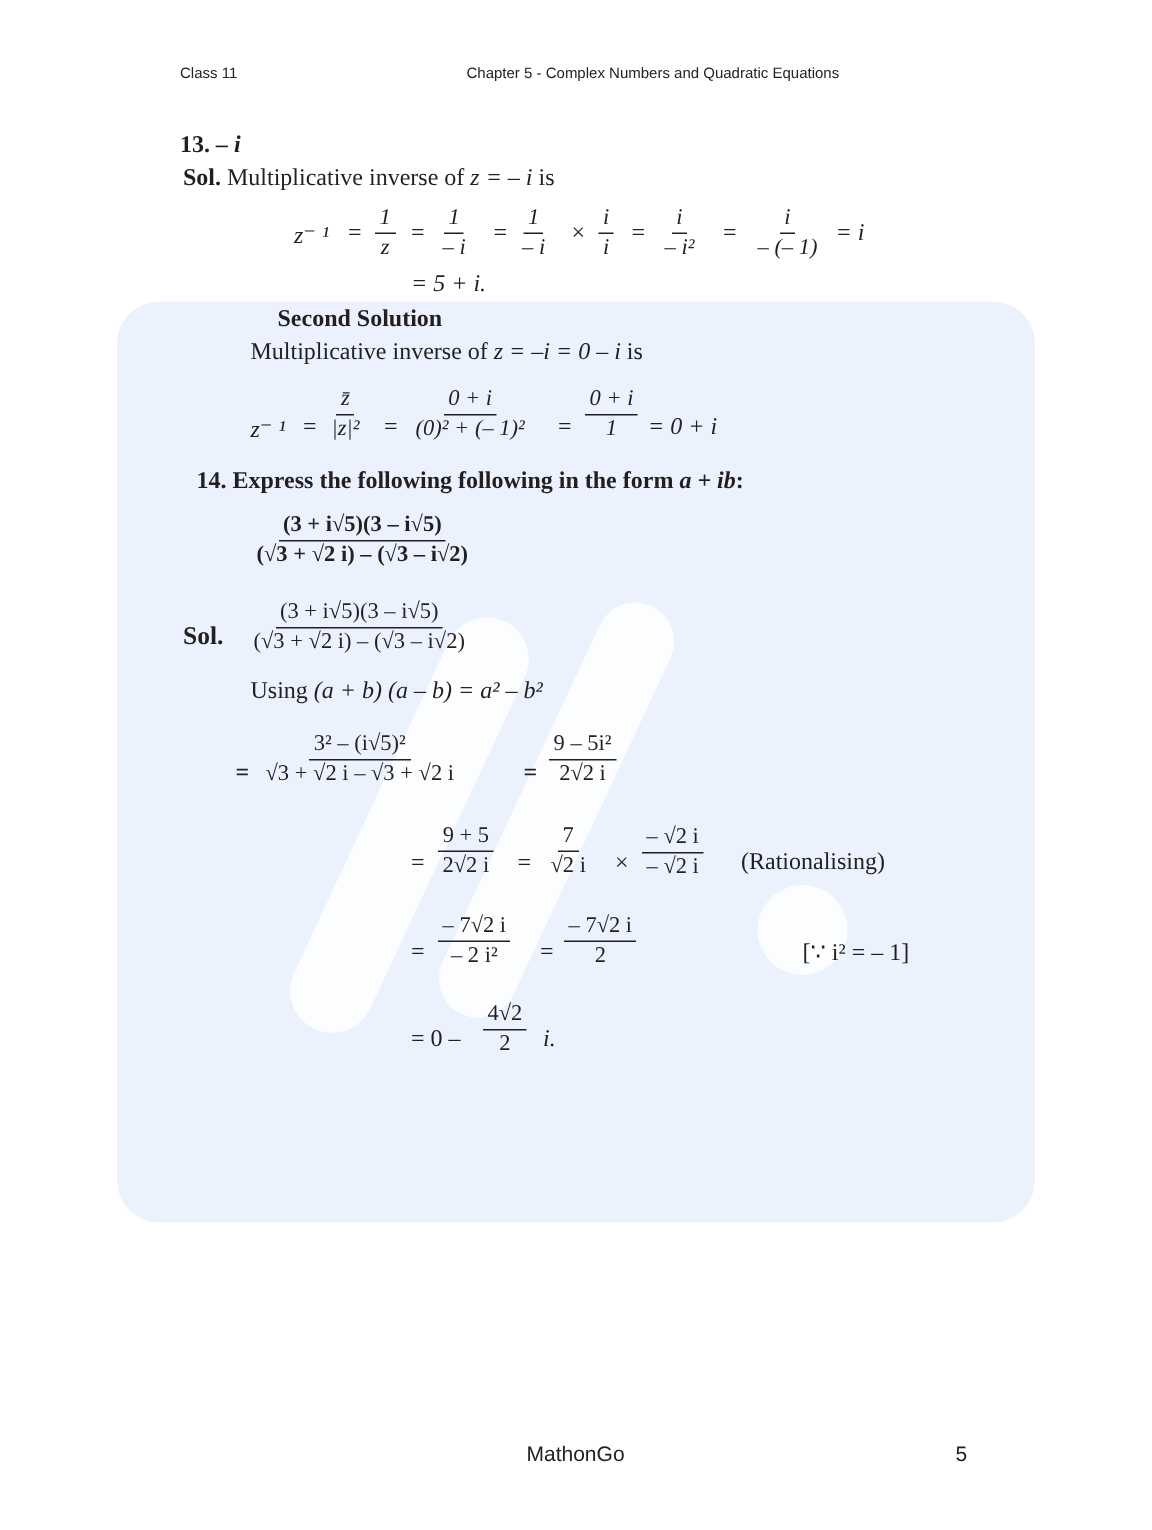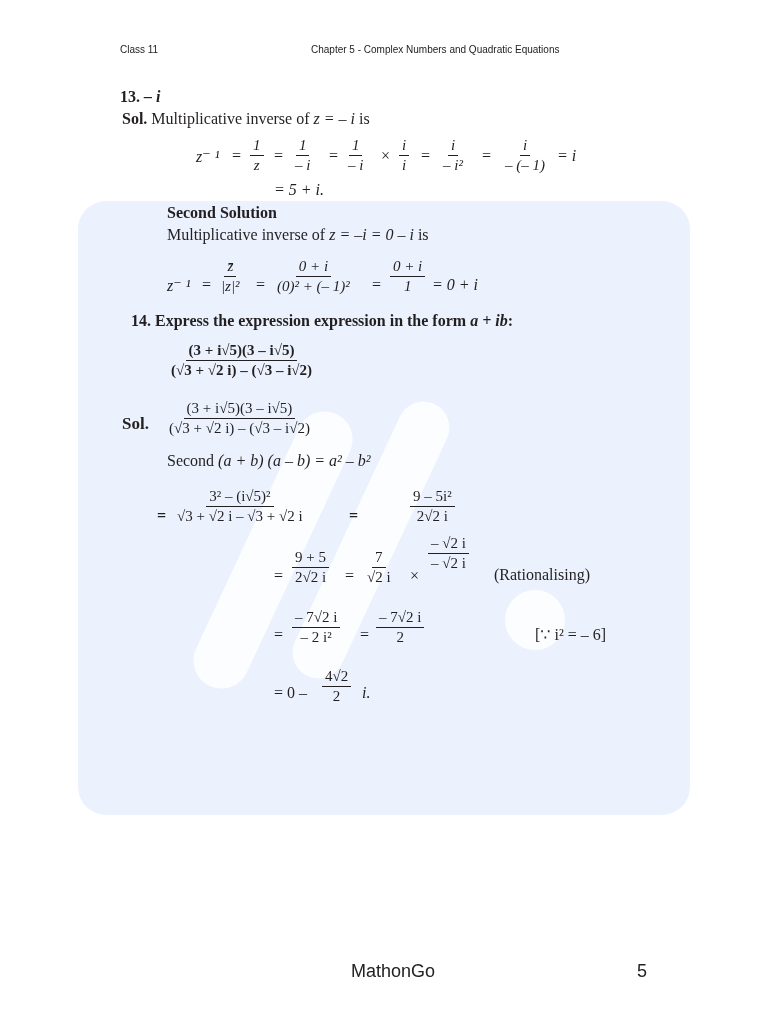--- a/index.html
+++ b/index.html
@@ -1,21 +1,21 @@
 <!DOCTYPE html>
 <html><head>
 <meta charset="utf-8">
 <style>
   html, body { margin:0; padding:0; }
   body { width:768px; height:1020px; background:#ffffff; position:relative; overflow:hidden;
          font-family:"Liberation Serif","DejaVu Serif",serif; color:#231f20; }
   .hdr { position:absolute; top:44px; font-family:"Liberation Sans","DejaVu Sans",sans-serif; font-size:10px; color:#222; }
   .hdr.left { left:120px; }
   .hdr.right { left:311px;text-align:center; }
-  .ftr { position:absolute; top:961px; font-family:"Liberation Sans","DejaVu Sans",sans-serif; font-size:18px; color:#222; }
+  .ftr { position:absolute; top:961px; font-family:"Liberation Sans","DejaVu Sans",sans-serif; font-size:14px; color:#222; }
   .ftr.brand { left:351px; }
   .ftr.page { left:637px; }
 
   .panel { position:absolute; left:78px; top:201px; width:612px; height:614px; background:#ebf2fd; border-radius:28px; }
   .wm { position:absolute; background:#ffffff; opacity:0.85; }
   .wm.s1 { left:245px; top:400px; width:56px; height:300px; border-radius:28px; transform:rotate(25deg); transform-origin:center; }
   .wm.s2 { left:345px; top:390px; width:52px; height:300px; border-radius:26px; transform:rotate(25deg); transform-origin:center; }
   .wm.dot { left:505px; top:590px; width:60px; height:60px; border-radius:50%; }
 
   .t { position:absolute; white-space:nowrap; font-size:16px; }
@@ -72,21 +72,21 @@
     </div>
   <span class="op" style="left:482px;top:147px;">=</span>
   <div class="frac i" style="left:502px;top:137px;">
       <span class="num">i</span>
       <span class="den">– (– 1)</span>
     </div>
   <span class="op i" style="left:557px;top:147px;">= i</span>
 </div>
 <div class="t i" style="left:274px;top:181px;">= 5 + i.</div>
 
-<div class="t b" style="left:167px;top:204px;">Second Solution</div>
+<div class="t b" style="left:185px;top:204px;">Second Solution</div>
 <div class="t" style="left:167px;top:226px;">
   <span>Multiplicative inverse of </span><span class="i">z = –i = 0 – i</span><span> is</span>
 </div>
 <div>
   <span class="op i" style="left:167px;top:276px;">z⁻ ¹</span>
   <span class="op" style="left:202px;top:276px;">=</span>
   <div class="frac i" style="left:218px;top:258px;">
       <span class="num">z̄</span>
       <span class="den">|z|²</span>
     </div>
@@ -98,78 +98,78 @@
   <span class="op" style="left:372px;top:276px;">=</span>
   <div class="frac i" style="left:390px;top:258px;">
       <span class="num">0 + i</span>
       <span class="den">1</span>
     </div>
   <span class="op i" style="left:432px;top:276px;">= 0 + i</span>
 </div>
 
 <div class="t b" style="left:131px;top:312px;">
   <span>14.</span>
-  <span>Express the expression expression in the form </span><span class="i">a + ib</span><span>:</span>
+  <span>Express the following following in the form </span><span class="i">a + ib</span><span>:</span>
 </div>
 <div class="frac b" style="left:168px;top:342px;font-size:15px;">
     <span class="num">(3 + i√5)(3 – i√5)</span>
     <span class="den">(√3 + √2 i) – (√3 – i√2)</span>
   </div>
 
 <div class="t b" style="left:122px;top:414px;font-size:17px;">Sol.</div>
 <div class="frac" style="left:166px;top:400px;">
     <span class="num">(3 + i√5)(3 – i√5)</span>
     <span class="den">(√3 + √2 i) – (√3 – i√2)</span>
   </div>
-<div class="t" style="left:167px;top:452px;"><span>Second </span><span class="i">(a + b) (a – b) = a² – b²</span></div>
+<div class="t" style="left:167px;top:452px;"><span>Using </span><span class="i">(a + b) (a – b) = a² – b²</span></div>
 
 <div>
   <span class="op b" style="left:157px;top:507px;">=</span>
   <div class="frac" style="left:174px;top:488px;">
       <span class="num">3² – (i√5)²</span>
       <span class="den">√3 + √2 i – √3 + √2 i</span>
     </div>
   <span class="op b" style="left:349px;top:507px;">=</span>
-  <div class="frac" style="left:366px;top:488px;margin-left:44px;">
+  <div class="frac" style="left:366px;top:488px;">
       <span class="num">9 – 5i²</span>
       <span class="den">2√2 i</span>
     </div>
 </div>
 
 <div>
   <span class="op" style="left:274px;top:567px;">=</span>
   <div class="frac" style="left:292px;top:549px;">
       <span class="num">9 + 5</span>
       <span class="den">2√2 i</span>
     </div>
   <span class="op" style="left:345px;top:567px;">=</span>
   <div class="frac" style="left:364px;top:549px;">
       <span class="num">7</span>
       <span class="den">√2 i</span>
     </div>
   <span class="op" style="left:410px;top:567px;">×</span>
-  <div class="frac" style="left:428px;top:535px;text-align:right;">
+  <div class="frac" style="left:428px;top:550px;text-align:right;">
       <span class="num">– √2 i</span>
       <span class="den">– √2 i</span>
     </div>
   <span class="op" style="left:494px;top:566px;text-align:center;">(Rationalising)</span>
 </div>
 
 <div>
   <span class="op" style="left:274px;top:626px;">=</span>
   <div class="frac" style="left:292px;top:609px;">
       <span class="num">– 7√2 i</span>
       <span class="den">– 2 i²</span>
     </div>
   <span class="op" style="left:360px;top:626px;">=</span>
   <div class="frac" style="left:376px;top:609px;">
       <span class="num">– 7√2 i</span>
       <span class="den">2</span>
     </div>
-  <span class="op" style="left:535px;top:625px;">[∵   i² = – 6]</span>
+  <span class="op" style="left:535px;top:625px;">[∵   i² = – 1]</span>
 </div>
 
 <div>
   <span class="op" style="left:274px;top:684px;">= 0 –</span>
   <div class="frac" style="left:322px;top:668px;">
       <span class="num">4√2</span>
       <span class="den">2</span>
     </div>
   <span class="op i" style="left:362px;top:684px;">i.</span>
 </div>

